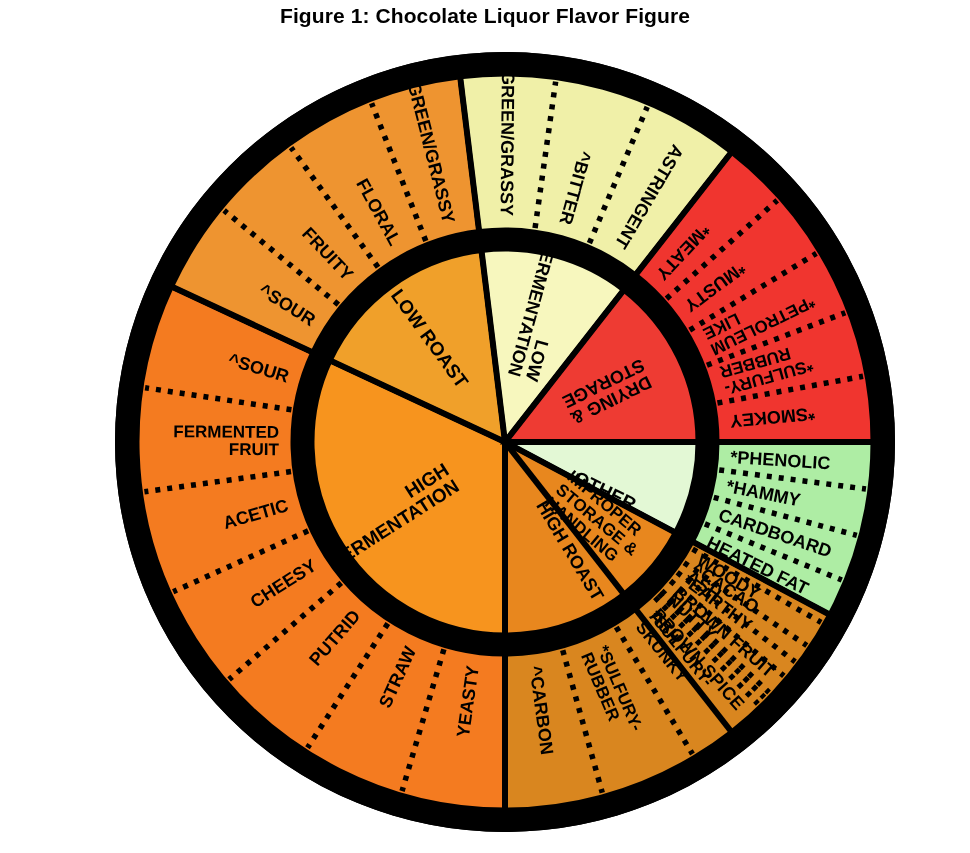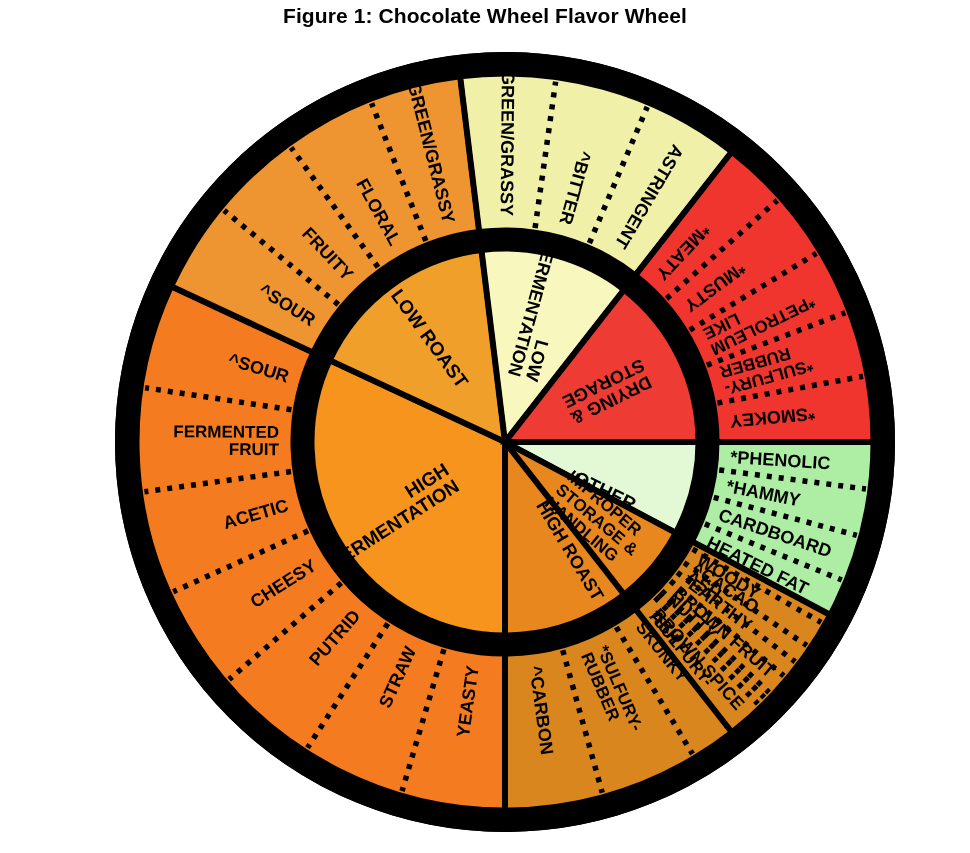--- a/index.html
+++ b/index.html
@@ -44,21 +44,21 @@
   }
   .lbl {
     font-family: "Liberation Sans", sans-serif;
     font-weight: bold;
     fill: #000000;
   }
 </style>
 </head>
 <body>
 
-<div id="figure-title">Figure 1: Chocolate Wheel Flavor Wheel</div>
+<div id="figure-title">Figure 1: Chocolate Liquor Flavor Figure</div>
 
 <div id="wheel-wrap">
   <svg id="wheel-svg" width="970" height="810" viewBox="0 0 970 810">
     <defs>
 
       <g id="defs-paths"></g>
     </defs>
     <g id="wheel-root">
         <circle cx="505" cy="402" r="390" fill="#000000"></circle>
         <g>

